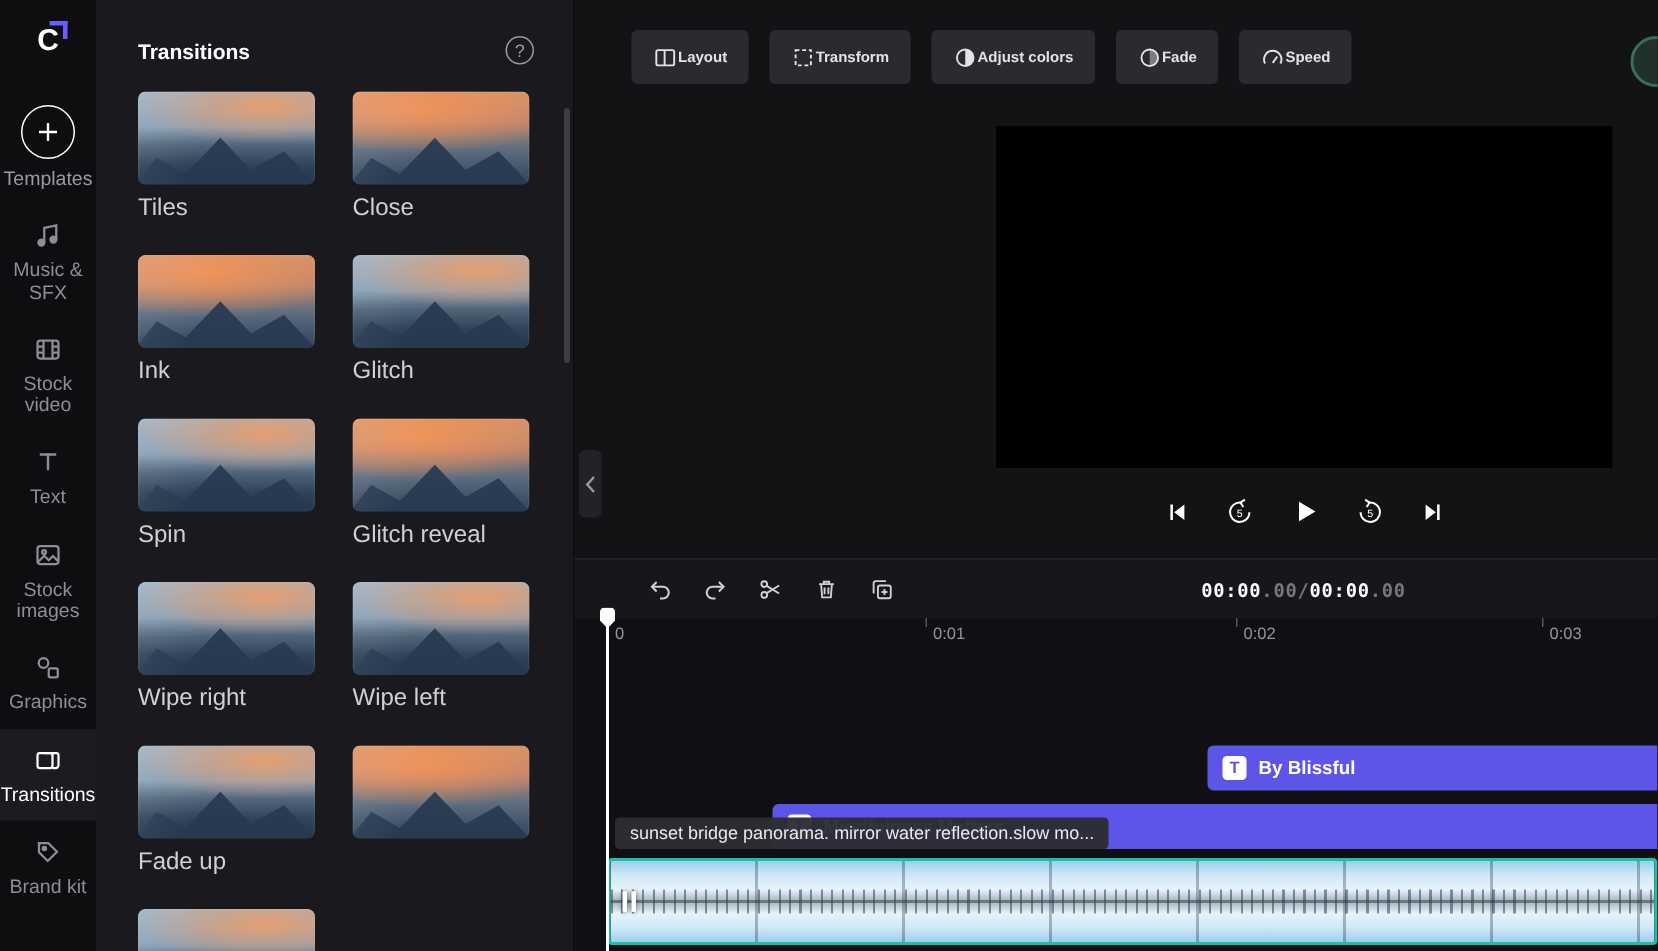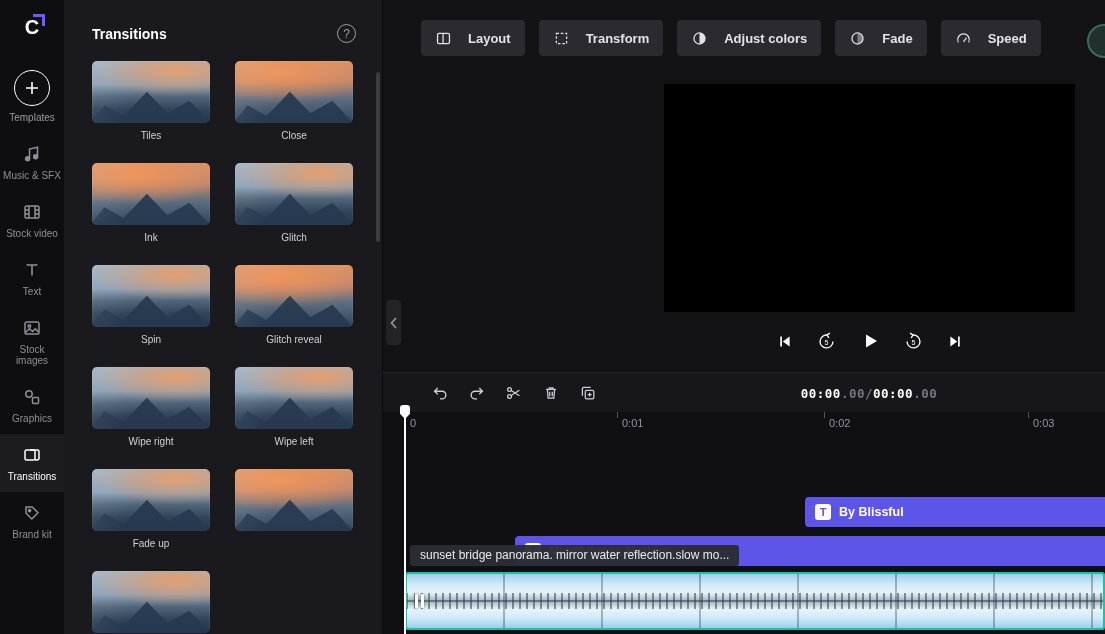--- a/index.html
+++ b/index.html
@@ -9,21 +9,21 @@
 
   
   .sidebar { width:64px; background:#0e0e11; display:flex; flex-direction:column; align-items:center; flex:none; }
   .logo { width:34px; height:34px; margin:10px 0 12px; position:relative;
     display:flex; align-items:center; justify-content:center;
     color:#fff; font-weight:bold; font-size:20px; }
   .logo::after { content:""; position:absolute; top:4px; right:4px; width:9px; height:9px;
     border-top:3px solid #6a5cff; border-right:3px solid #6a5cff; }
   .nav-item { width:64px; padding:11px 2px 10px; display:flex; flex-direction:column; align-items:center;
     gap:6px; color:#8e8e96; cursor:pointer; }
-  .nav-item .nav-label { font-size:10px; text-align:center; line-height:1.1; }
+  .nav-item .nav-label { font-size:13px; text-align:center; line-height:1.1; }
   .nav-item.active { color:#ffffff; background:#1b1b20; }
   .nav-item svg { display:block; }
   .plus-circle { width:36px; height:36px; border:1.6px solid #ffffff; border-radius:50%;
     display:flex; align-items:center; justify-content:center; color:#fff; }
   .nav-item.templates { padding-top:14px; color:#9a9aa2; }
 
   
   .panel { width:319px; background:#1a1a1e; flex:none; position:relative; overflow:hidden;
     border-right:1px solid #0a0a0c; }
   .panel-header { display:flex; align-items:center; justify-content:space-between;
@@ -40,33 +40,33 @@
     radial-gradient(130% 70% at 72% 16%, rgba(233,158,108,.95) 0%, rgba(233,158,108,0) 58%),
     linear-gradient(180deg,#9cb2c5 0%,#88a0b6 38%,#51657a 58%,#31445a 78%,#24354a 100%); }
   .thumb.vb { background:
     radial-gradient(130% 80% at 38% 18%, rgba(241,148,88,.95) 0%, rgba(241,148,88,0) 62%),
     linear-gradient(180deg,#d49268 0%,#bd8670 32%,#5d6d80 62%,#30435a 100%); }
   .thumb::before { content:""; position:absolute; left:-8%; right:-8%; bottom:-16%; height:72%;
     background:#273a50; opacity:.92;
     clip-path:polygon(0 100%,16% 38%,30% 62%,47% 8%,62% 56%,78% 28%,100% 100%); }
   .thumb::after { content:""; position:absolute; inset:0;
     background:linear-gradient(115deg, rgba(255,255,255,.10) 0%, rgba(255,255,255,0) 40%); }
-  .tr-label { margin-top:7px; font-size:10px; color:#cfcfd6;text-align:center; }
+  .tr-label { margin-top:7px; font-size:16px; color:#cfcfd6; }
   .panel-scrollbar { position:absolute; top:72px; right:2px; width:4px; height:170px;
     background:#3c3c43; border-radius:2px; }
 
   
   .main { position:relative; flex:1; background:#131316; }
   .collapse-handle { position:absolute; left:3px; top:300px; width:15px; height:45px;
     background:#222227; border-radius:4px; display:flex; align-items:center; justify-content:center;
     color:#9a9aa2; cursor:pointer; z-index:5; }
 
   .toolbar { position:absolute; top:20px; left:38px; display:flex; gap:14px; }
   .tb-btn { height:36px; background:#2a2a30; border:none; border-radius:4px; padding:0 14px;
-    display:flex; align-items:center; gap:16px; color:#e2e2e7; font-size:13px; font-weight:600;
+    display:flex; align-items:center; gap:0; color:#e2e2e7; font-size:10px; font-weight:600;
     font-family:"Liberation Sans", sans-serif; cursor:pointer; }
   .tb-btn svg { flex:none; }
   .avatar { position:absolute; top:24px; right:-16px; width:34px; height:34px; border-radius:50%;
     background:#20302c; border:2px solid #3a6d5d; cursor:pointer; }
 
   .preview { position:absolute; top:84px; left:281px; width:411px; height:228px; background:#000; }
 
   .transport { position:absolute; top:329px; left:281px; width:411px;
     display:flex; align-items:center; justify-content:center; gap:20px; color:#fff; }
   .tp-btn { background:none; border:none; color:#fff; cursor:pointer; padding:2px; display:flex; }

